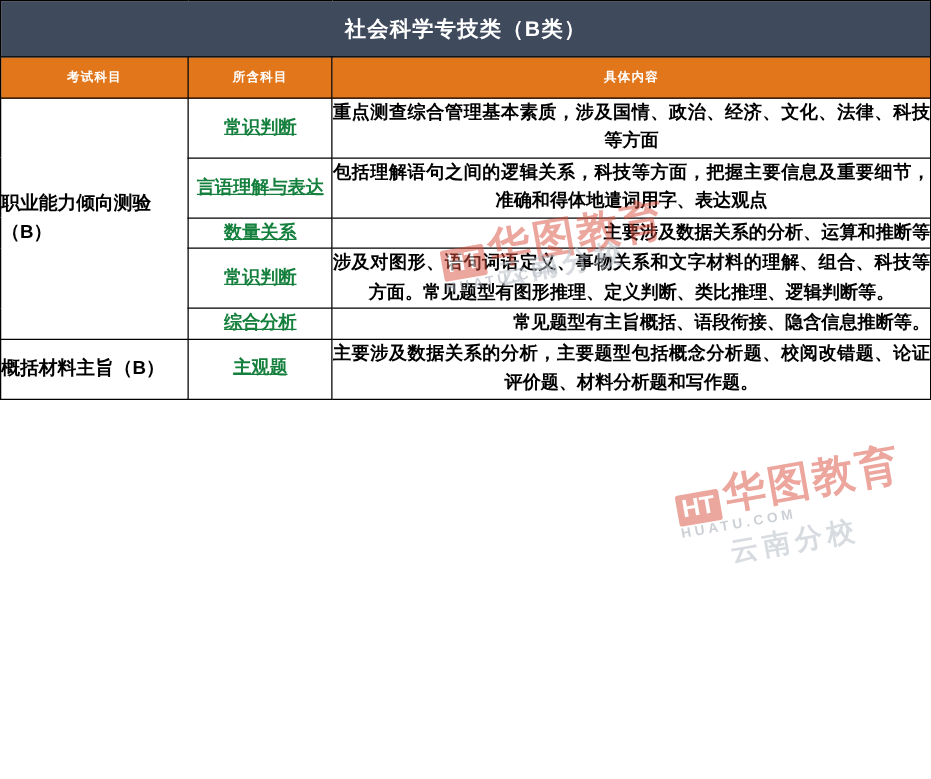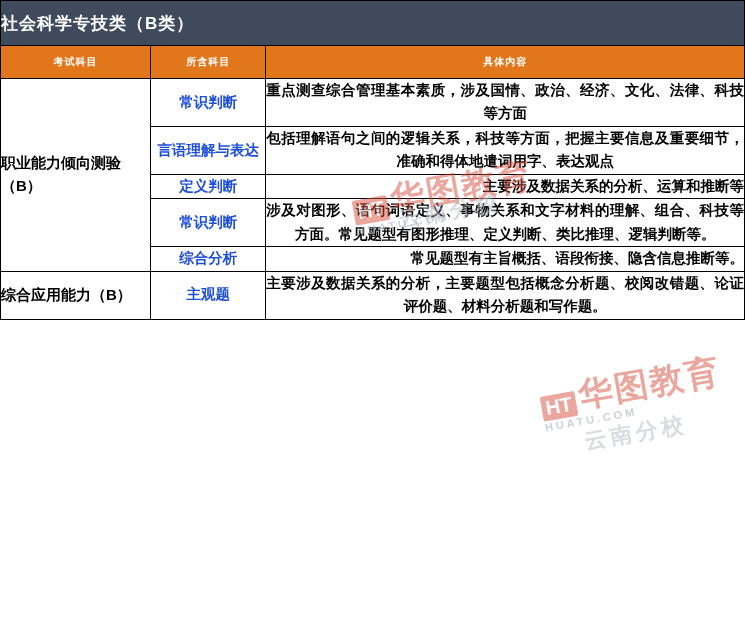--- a/index.html
+++ b/index.html
@@ -25,20 +25,21 @@
   }
   table.main td, table.main th {
     border: 1px solid #000000;
     padding: 0;
   }
   .title-row td {
     background: #3f4a5c;
     color: #ffffff;
     font-size: 17px;
     font-weight: bold;
+    text-align: center;
     height: 44px;
     letter-spacing: 1px;
     border: 1px solid #3f4a5c;
   }
   .head-row td {
     background: #e2761b;
     color: #ffffff;
     font-weight: bold;
     font-size: 10px;
     text-align: center;
@@ -54,23 +55,24 @@
     font-weight: bold;
     font-size: 15px;
     color: #000;
     line-height: 1.5;
     padding: 6px 4px;
   }
   .cell-part {
     text-align: center;
     font-weight: bold;
     font-size: 14.5px;
-    color: #1d4ed8;
+    color: #15803d;
     line-height: 1.5;
     padding: 6px 4px;
+    text-decoration: underline;
   }
   .cell-content {
     text-align: right;
     font-weight: bold;
     font-size: 14.5px;
     color: #000;
     line-height: 1.62;
     padding: 9px 10px;
   }
   .cell-content.just {
@@ -151,34 +153,34 @@
       <tr>
         <td class="cell-subject" rowspan="5">职业能力倾向测验（B）</td>
         <td class="cell-part">常识判断</td>
         <td class="cell-content just">重点测查综合管理基本素质，涉及国情、政治、经济、文化、法律、科技等方面</td>
       </tr>
       <tr>
         <td class="cell-part">言语理解与表达</td>
         <td class="cell-content just">包括理解语句之间的逻辑关系，科技等方面，把握主要信息及重要细节，准确和得体地遣词用字、表达观点</td>
       </tr>
       <tr>
-        <td class="cell-part">定义判断</td>
+        <td class="cell-part">数量关系</td>
         <td class="cell-content">主要涉及数据关系的分析、运算和推断等</td>
       </tr>
       <tr>
         <td class="cell-part">常识判断</td>
         <td class="cell-content just">涉及对图形、语句词语定义、事物关系和文字材料的理解、组合、科技等方面。常见题型有图形推理、定义判断、类比推理、逻辑判断等。</td>
       </tr>
       <tr>
         <td class="cell-part">综合分析</td>
         <td class="cell-content">常见题型有主旨概括、语段衔接、隐含信息推断等。</td>
       </tr>
 
       <tr>
-        <td class="cell-subject">综合应用能力（B）</td>
+        <td class="cell-subject">概括材料主旨（B）</td>
         <td class="cell-part">主观题</td>
         <td class="cell-content just">主要涉及数据关系的分析，主要题型包括概念分析题、校阅改错题、论证评价题、材料分析题和写作题。</td>
       </tr>
     </tbody>
   </table>
 
   <div class="wm wm1">
     <span class="wm-badge">HT</span><span class="hg">华图教育</span>
     <span class="sub">HUATU.COM</span>
   </div>

